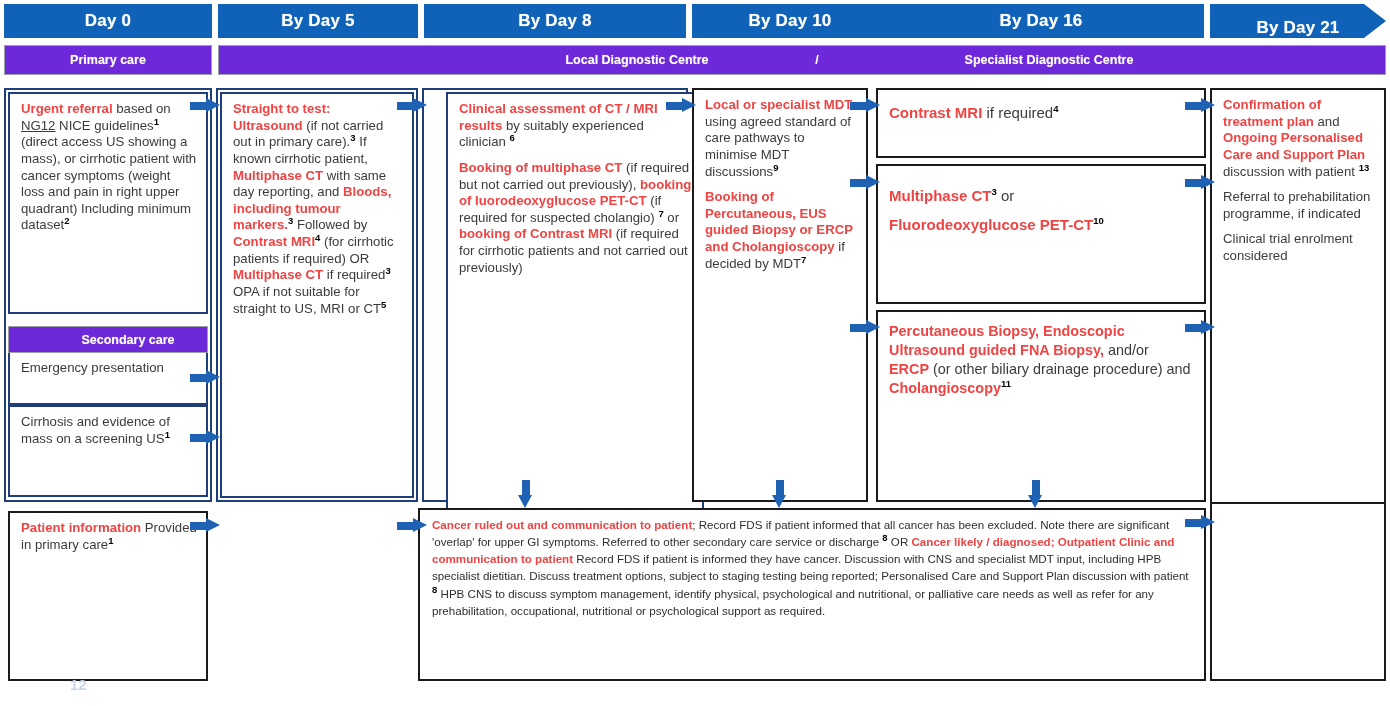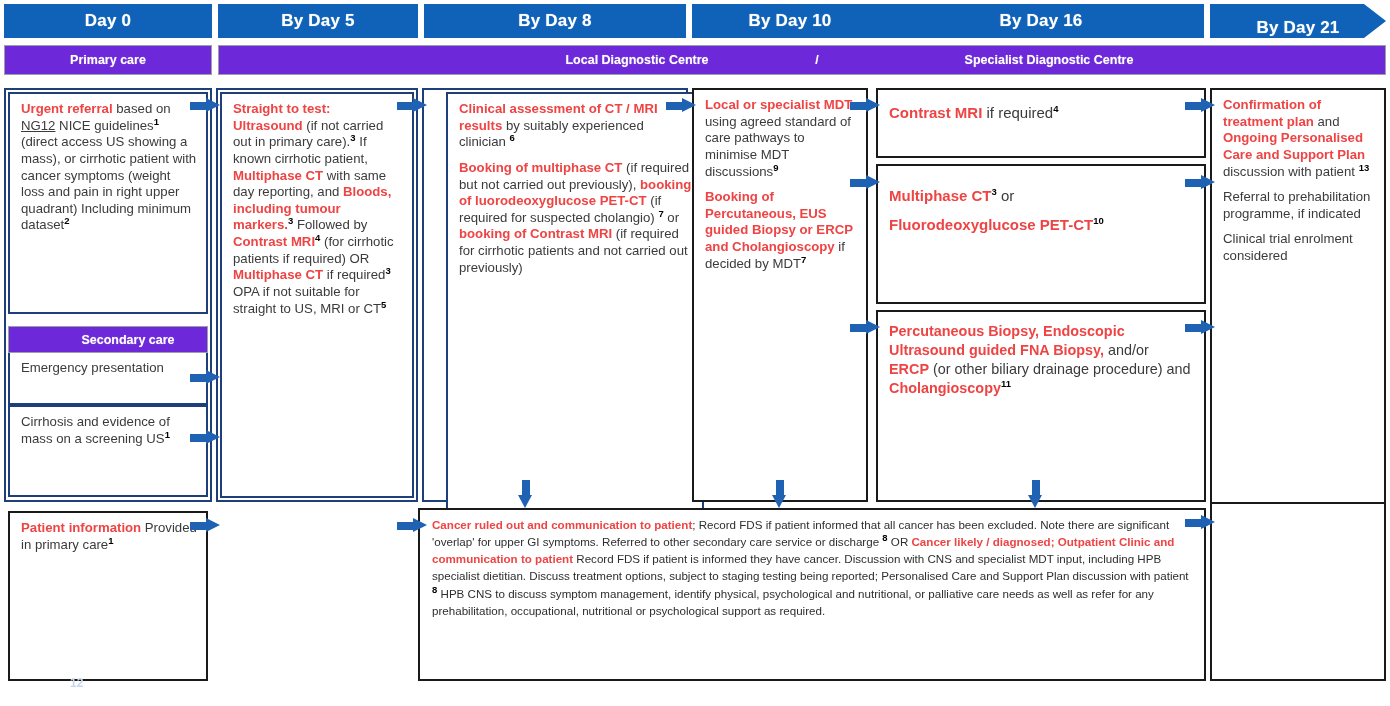--- a/index.html
+++ b/index.html
@@ -67,21 +67,21 @@
   .arrow-d .shaft{position:absolute;top:0;left:4px;width:8px;height:18px;background:#1f62b4;}
   .arrow-d .head{position:absolute;top:15px;left:0;width:0;height:0;
      border-left:7.5px solid transparent;border-right:7.5px solid transparent;border-top:13px solid #1f62b4;}
 
   .banner{
     position:absolute;box-sizing:border-box;background:#fff;border:2px solid #1a1a1a;
     font-size:11.6px;line-height:1.48;color:#2e2e2e;padding:6px 12px 5px 12px;
   }
 
   .watermark{
-    position:absolute;color:#c9d6ea;font-size:12px;font-weight:bold;
+    position:absolute;color:#c9d6ea;font-size:15px;font-weight:bold;
     font-family:"Liberation Sans", sans-serif;
   }
   .spacer{height:9px;}
 </style>
 </head>
 <body>
 
 <div class="canvas">
 
   <div class="day-band" style="left:4px;top:4px;width:208px;">

